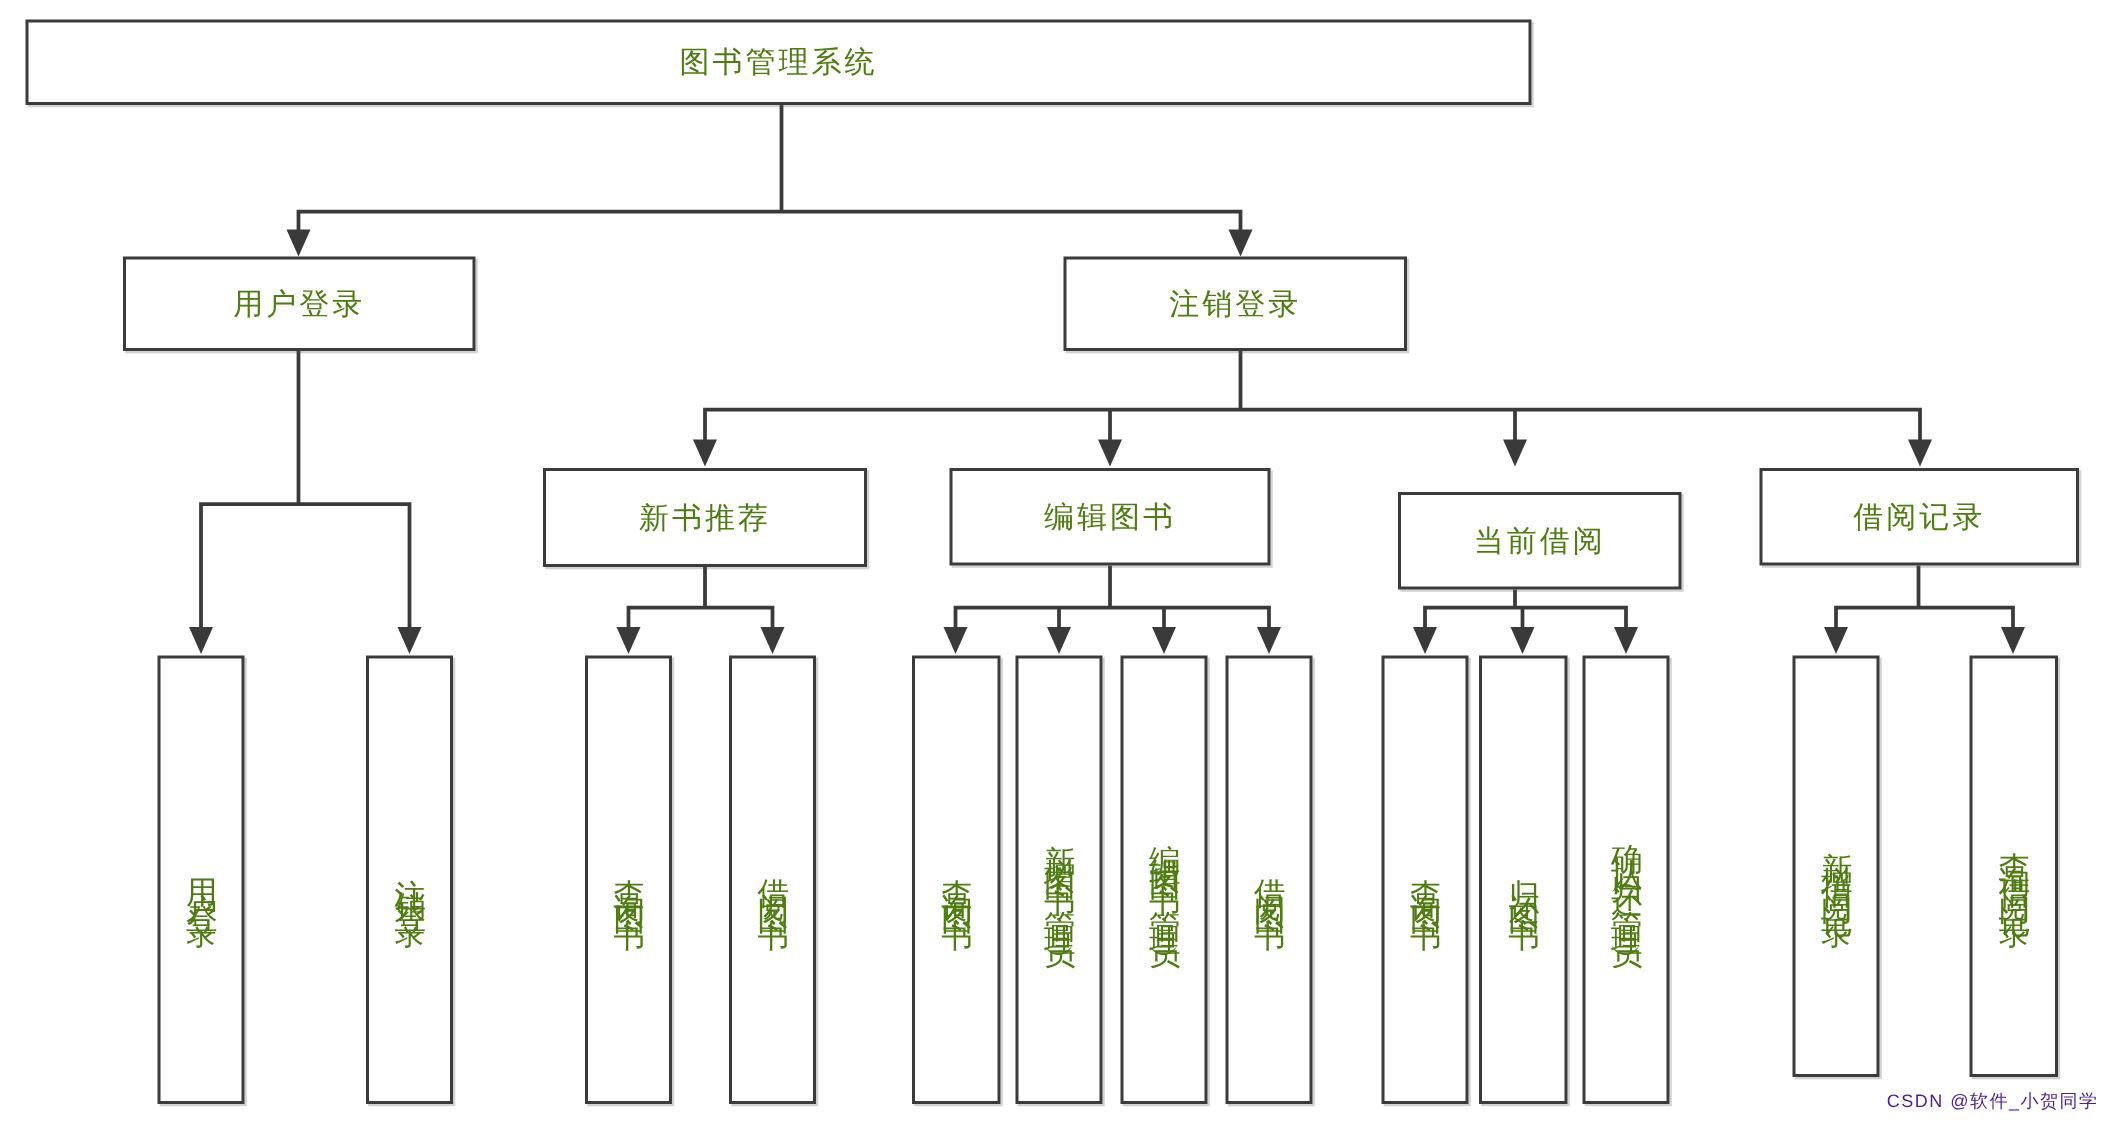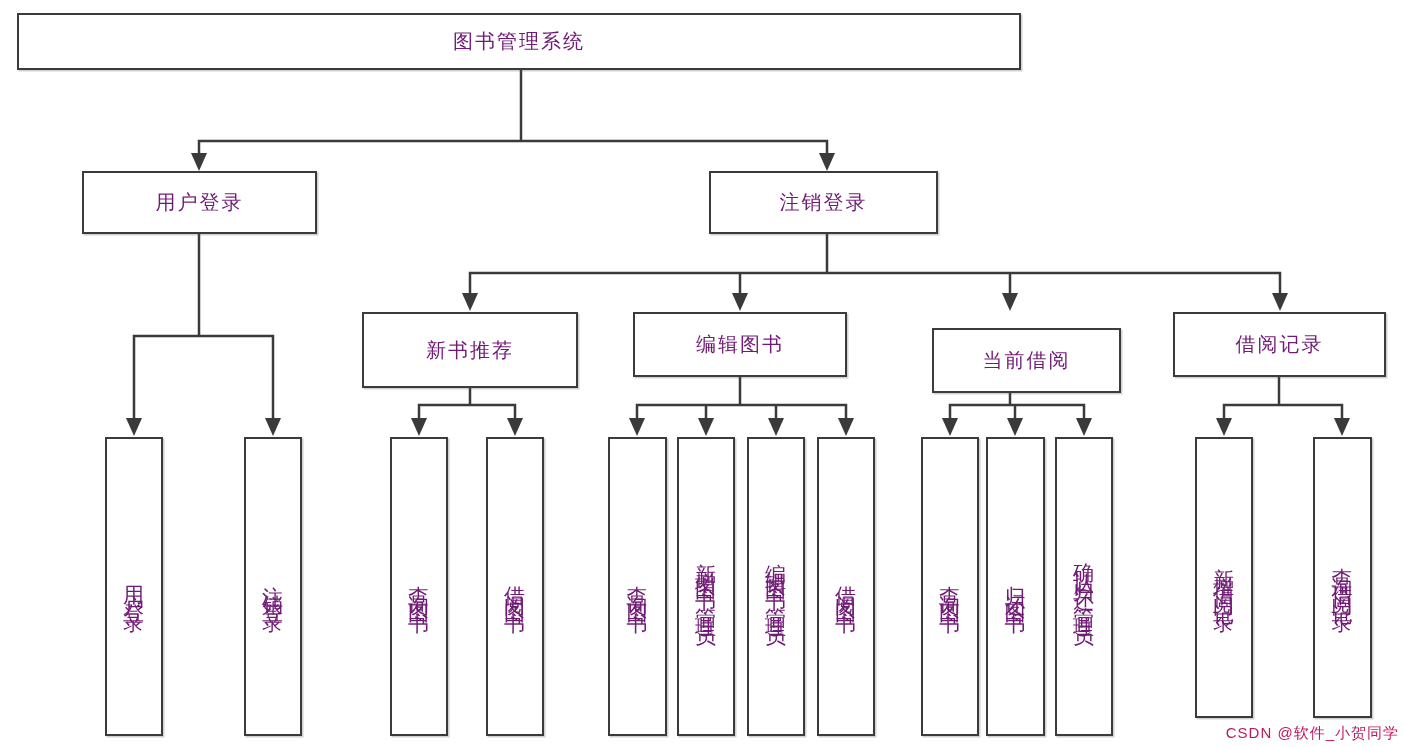--- a/index.html
+++ b/index.html
@@ -23,37 +23,37 @@
   }
   .node {
     position: absolute;
     box-sizing: border-box;
     background: #ffffff;
     border: 2.5px solid #3b3b3b;
     box-shadow: 1.5px 1.5px 0 rgba(90,90,90,0.28);
     display: flex;
     align-items: center;
     justify-content: center;
-    color: #701a75;
+    color: #4d7c0f;
     font-size: 20px;
     letter-spacing: 2px;
     white-space: nowrap;
   }
   .leaf .vtext {
     writing-mode: vertical-rl;
     text-orientation: mixed;
     font-size: 21px;
     letter-spacing: 9px;
     line-height: 1;
   }
   
   .n-root        { left: 17px;   top: 13px;  width: 1004px; height: 57px; }
   .n-user-login  { left: 82px;   top: 171px; width: 235px;  height: 63px; }
   .n-book-mgmt   { left: 709px;  top: 171px; width: 229px;  height: 63px; }
-  .n-new-book    { left: 362px;  top: 312px; width: 216px;  height: 76px; font-family: Liberation Serif, serif; }
+  .n-new-book    { left: 362px;  top: 312px; width: 216px;  height: 66px; font-family: Liberation Serif, serif; }
   .n-book-borrow { left: 633px;  top: 312px; width: 214px;  height: 65px; }
   .n-cur-borrow  { left: 932px;  top: 312px; width: 189px;  height: 65px; margin-top: 16px; }
   .n-borrow-rec  { left: 1173px; top: 312px; width: 213px;  height: 65px; }
   .n-a1 { left: 105px;  top: 437px; width: 58px; height: 299px; }
   .n-a2 { left: 244px;  top: 437px; width: 58px; height: 299px; }
   .n-b1 { left: 390px;  top: 437px; width: 58px; height: 299px; }
   .n-b2 { left: 486px;  top: 437px; width: 58px; height: 299px; }
   .n-c1 { left: 608px;  top: 437px; width: 59px; height: 299px; }
   .n-c2 { left: 677px;  top: 437px; width: 58px; height: 299px; }
   .n-c3 { left: 747px;  top: 437px; width: 58px; height: 299px; }
@@ -67,23 +67,23 @@
     fill: none;
     stroke: #3a3a3a;
     stroke-width: 2.5;
     stroke-linecap: square;
   }
   .arrowhead { fill: #3a3a3a; stroke: none; }
   #watermark {
     position: absolute;
     right: 6px;
     bottom: 4px;
-    font-size: 15px;
+    font-size: 12px;
     letter-spacing: 1px;
-    color: #be185d;
+    color: #4c1d95;
     z-index: 5;
   }
 </style>
 </head>
 <body>
 
 <div id="stage">
 
   <svg id="wires" viewBox="0 0 1405 747" xmlns="http://www.w3.org/2000/svg">
 

